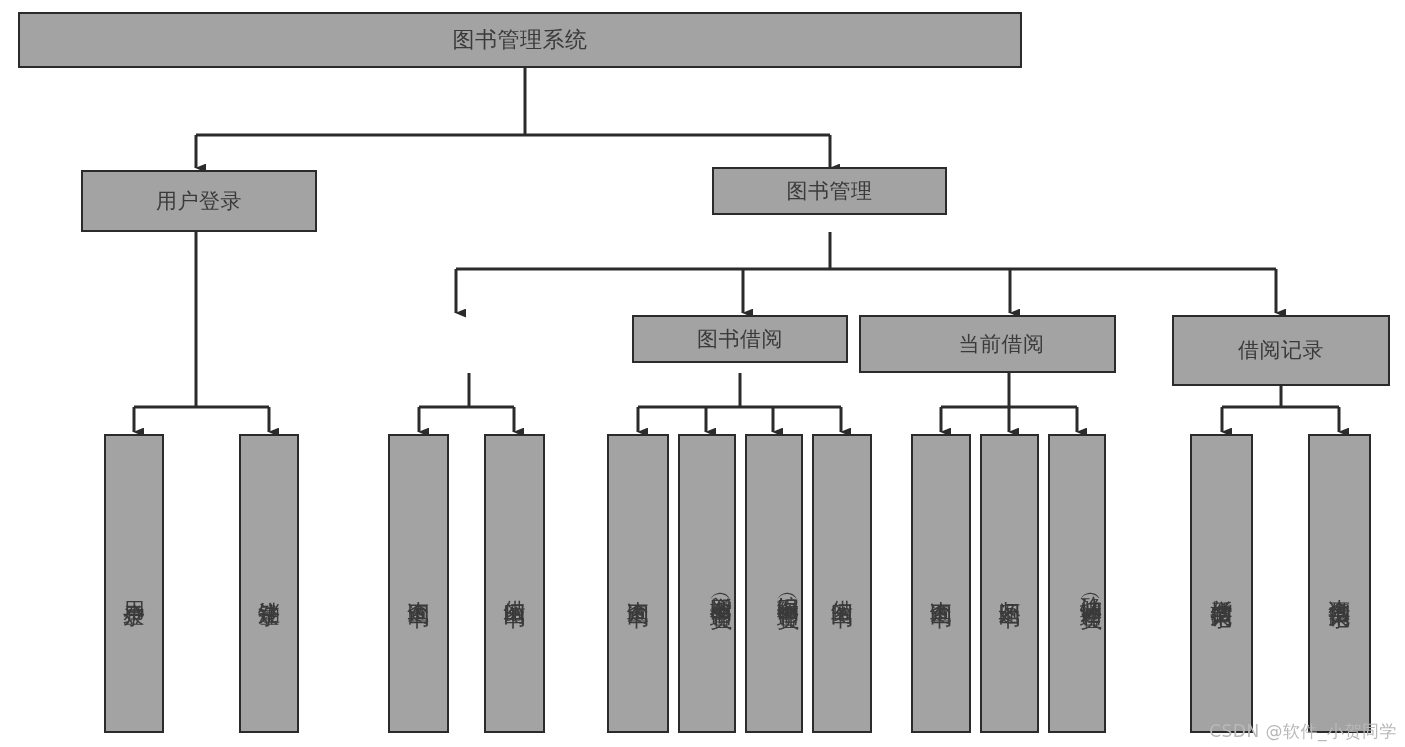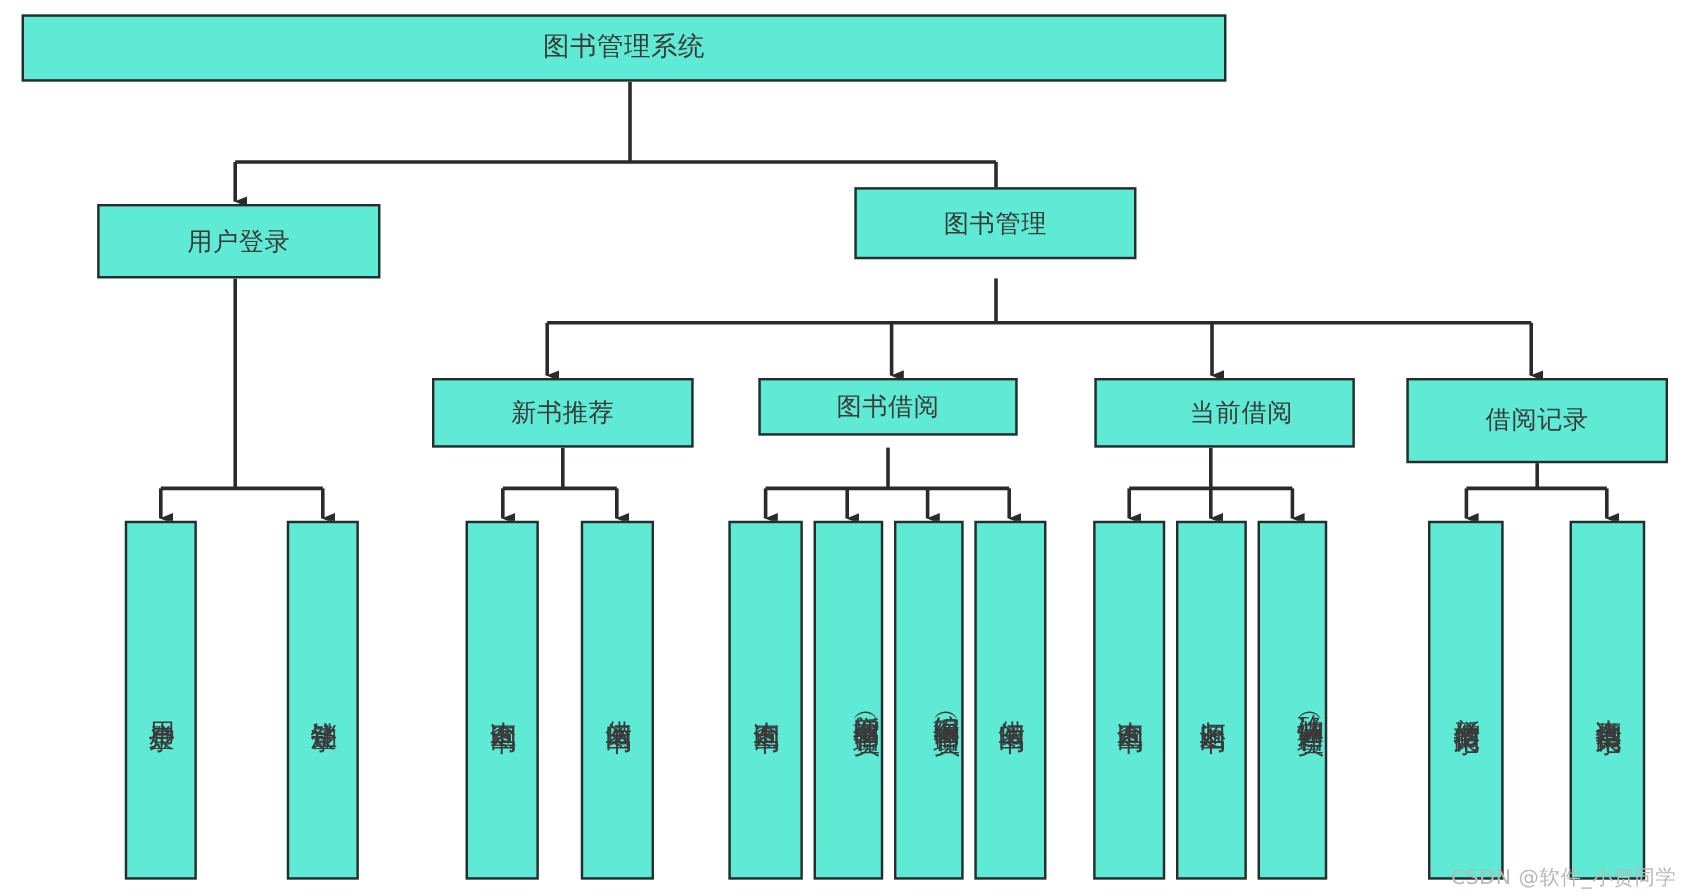--- a/index.html
+++ b/index.html
@@ -21,21 +21,21 @@
     left: 0;
     top: 0;
     width: 1405px;
     height: 747px;
     pointer-events: none;
   }
   .node {
     position: absolute;
     box-sizing: border-box;
     border: 2.5px solid #2b2b2b;
-    background: #5eead4;
+    background: #a3a3a3;
     color: #3a3a3a;
     display: flex;
     align-items: center;
     justify-content: center;
     text-align: center;
     line-height: 1.18;
   }
   .node-h {
     font-size: 21px;
     letter-spacing: 0.5px;
@@ -122,25 +122,24 @@
       <path d="M1281,373 L1281,407"></path>
       <path d="M1222,407 L1339,407"></path>
       <path d="M1222,407 L1222,432" marker-end="url(#arrowhead)"></path>
       <path d="M1339,407 L1339,432" marker-end="url(#arrowhead)"></path>
     </g>
   </svg>
 
   <div class="node node-h node-root" style="left:18px; top:12px; width:1004px; height:56px;">图书管理系统</div>
 
   <div class="node node-h" style="left:81px; top:170px; width:236px; height:62px;">用户登录</div>
-  <div class="node node-h" style="left:712px; top:156px; width:235px; height:60px;">图书管理</div>
+  <div class="node node-h" style="left:712px; top:167px; width:235px; height:48px;">图书管理</div>
 
-  <div class="node node-h" style="left:360px; top:315px; width:218px; height:58px;">新书推荐</div>
   <div class="node node-h" style="left:632px; top:315px; width:216px; height:48px;">图书借阅</div>
-  <div class="node node-h" style="left:912px; top:315px; width:217px; height:58px;padding-left:28px;">当前借阅</div>
+  <div class="node node-h" style="left:859px; top:315px; width:257px; height:58px;padding-left:28px;">当前借阅</div>
   <div class="node node-h" style="left:1172px; top:315px; width:218px; height:71px;">借阅记录</div>
 
   <div class="node node-v mid-start" style="left:104px; top:434px; width:60px; height:299px;">用户登录</div>
   <div class="node node-v mid-start" style="left:239px; top:434px; width:60px; height:299px;">注销登录</div>
 
   <div class="node node-v mid-start" style="left:388px; top:434px; width:61px; height:299px;">查询图书</div>
   <div class="node node-v mid-start" style="left:484px; top:434px; width:61px; height:299px;">借阅图书</div>
 
   <div class="node node-v mid-start" style="left:607px; top:434px; width:62px; height:299px;">查询图书</div>
   <div class="node node-v tall-start" style="left:678px; top:434px; width:58px; height:299px;">新增图书（管理员）</div>

